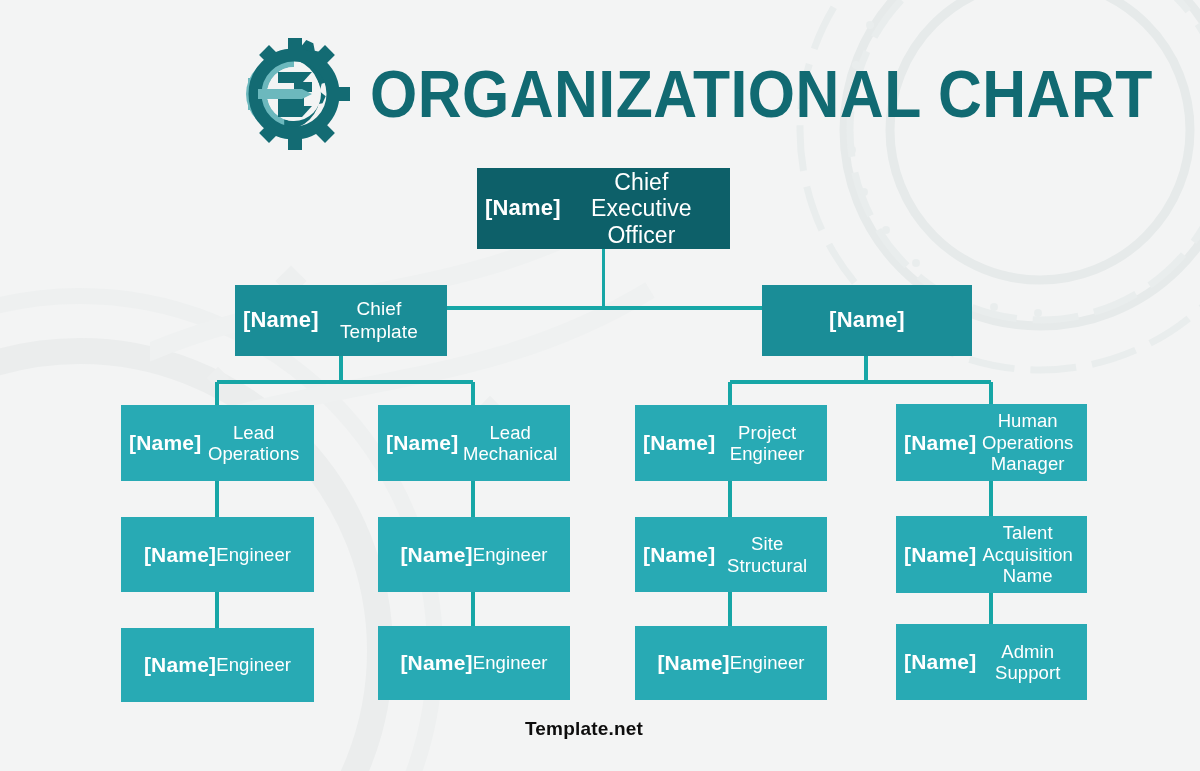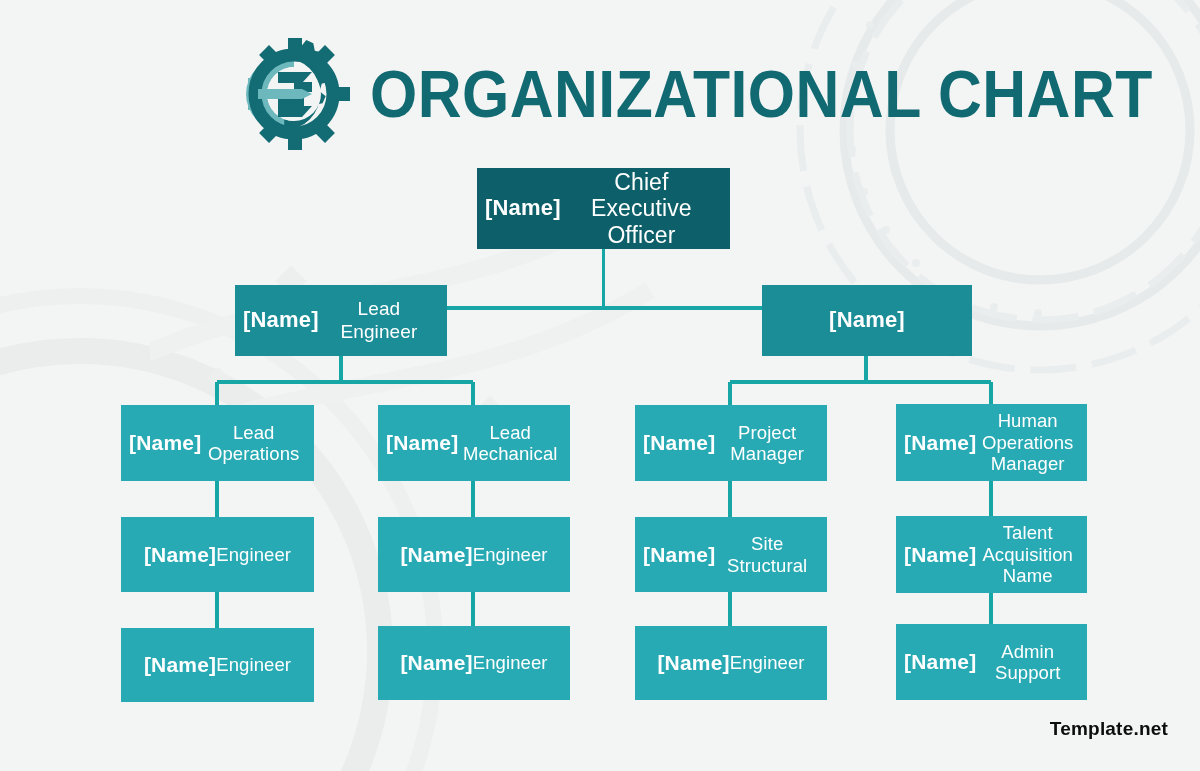--- a/index.html
+++ b/index.html
@@ -62,21 +62,21 @@
   .lvl1 .nm { font-size: 22px; }
   .lvl1 .rl { font-size: 23px; }
   .lvl2 { background: #1a8d97; }
   .lvl2 .nm { font-size: 22px; }
   .lvl2 .rl { font-size: 19px; }
   .lvl3 { background: #28aab4; }
 
   
   #footer {
     position: absolute; left: 0; top: 718px; width: 1168px;
-    text-align: right;
+    text-align: center;
     font-size: 19px; font-weight: bold; color: #0d0d0d;
     letter-spacing: 0.2px;
   }
 </style>
 </head>
 <body>
 
 <div id="page">
 
   <svg class="wm" id="wm-tr" viewBox="0 0 560 560">
@@ -204,40 +204,40 @@
     </g>
   </svg>
 
   <div class="node lvl1" style="left:477px; top:168px; width:253px; height:81px;">
     <span class="nm">[Name]</span>
     <span class="rl">Chief Executive Officer</span>
   </div>
 
   <div class="node lvl2" style="left:235px; top:285px; width:212px; height:71px;">
     <span class="nm">[Name]</span>
-    <span class="rl">Lead Engineer</span>
+    <span class="rl">Chief Template</span>
   </div>
 
   <div class="node lvl2" style="left:762px; top:285px; width:210px; height:71px;">
     <span class="nm">[Name]</span>
   </div>
 
   <div class="node lvl3" style="left:121px; top:405px; width:193px; height:76px;">
     <span class="nm">[Name]</span>
     <span class="rl">Lead Operations</span>
   </div>
 
   <div class="node lvl3" style="left:378px; top:405px; width:192px; height:76px;">
     <span class="nm">[Name]</span>
     <span class="rl">Lead Mechanical</span>
   </div>
 
   <div class="node lvl3" style="left:635px; top:405px; width:192px; height:76px;">
     <span class="nm">[Name]</span>
-    <span class="rl">Project Manager</span>
+    <span class="rl">Project Engineer</span>
   </div>
 
   <div class="node lvl3" style="left:896px; top:404px; width:191px; height:77px;">
     <span class="nm">[Name]</span>
     <span class="rl">Human Operations Manager</span>
   </div>
 
   <div class="node lvl3" style="left:121px; top:517px; width:193px; height:75px;">
     <span class="nm">[Name]</span>
     <span class="rl">Engineer</span>

